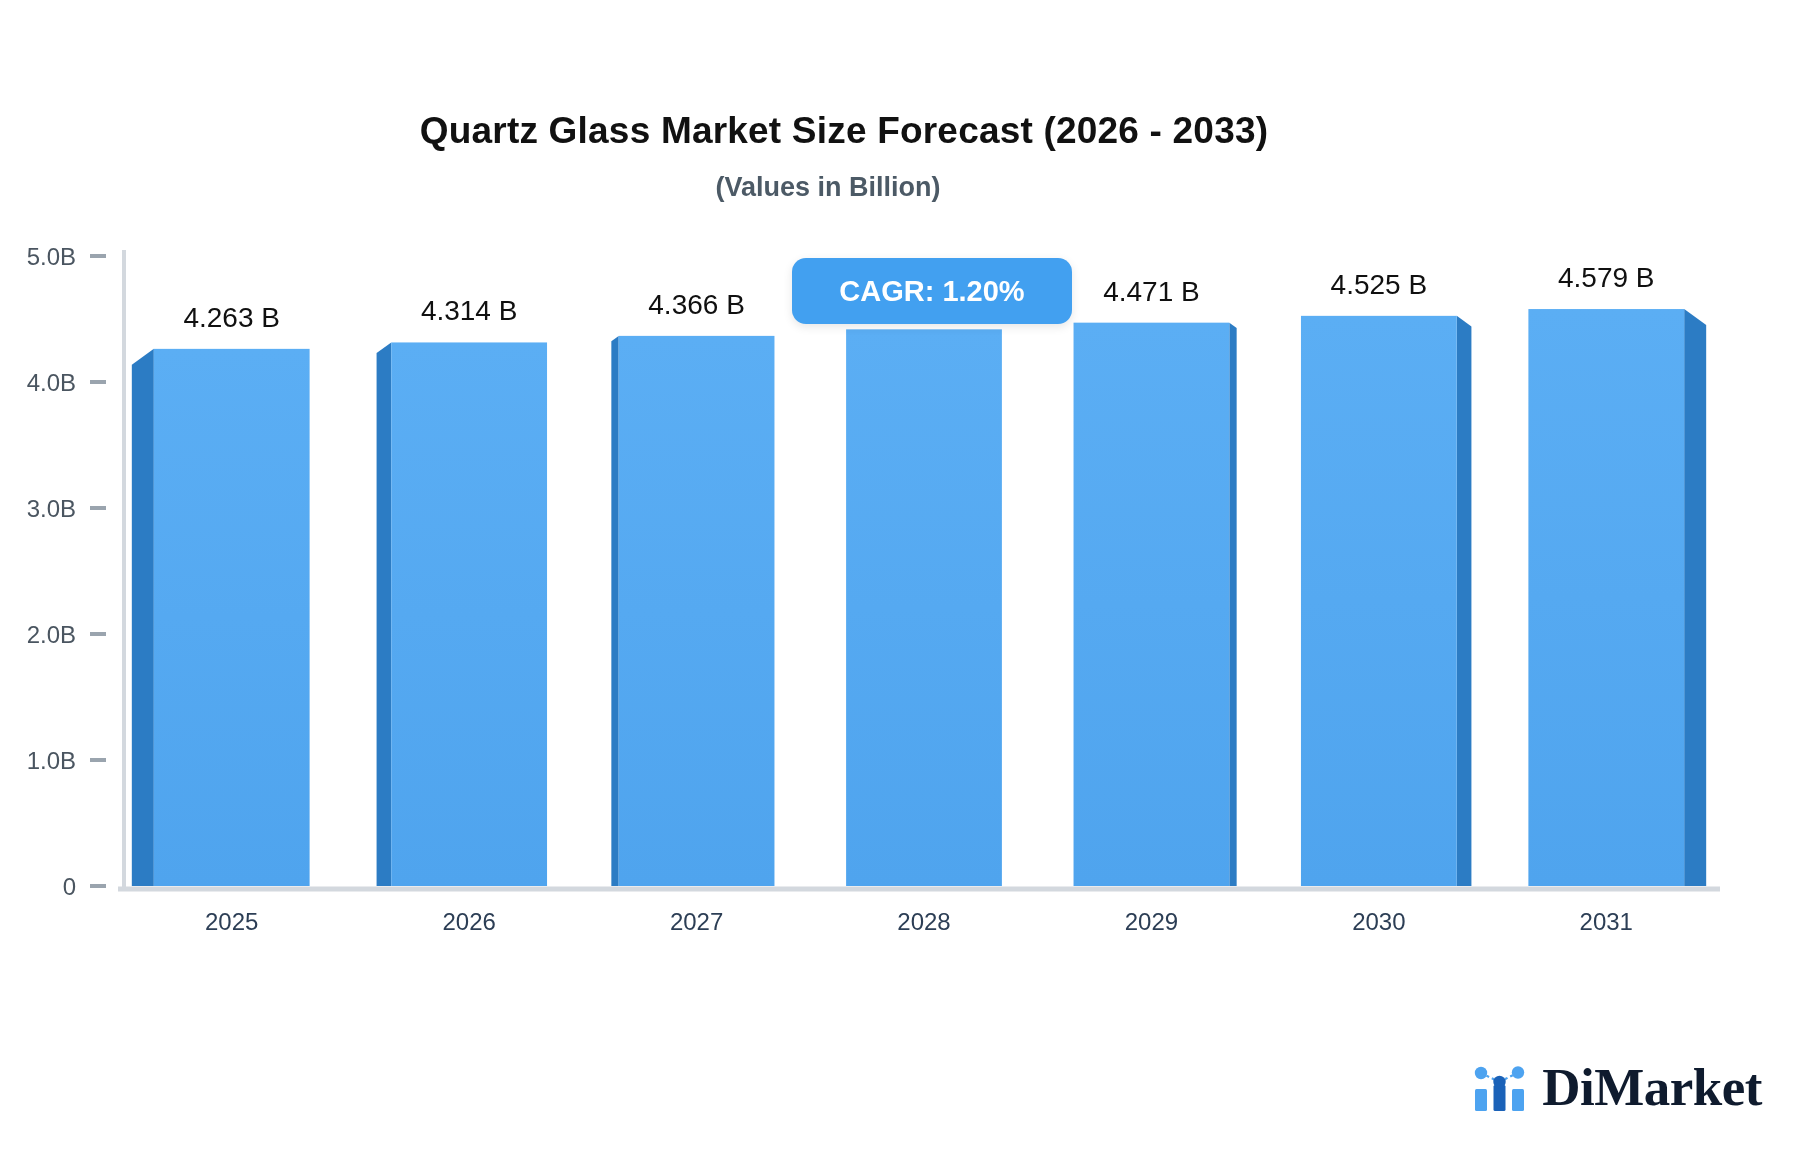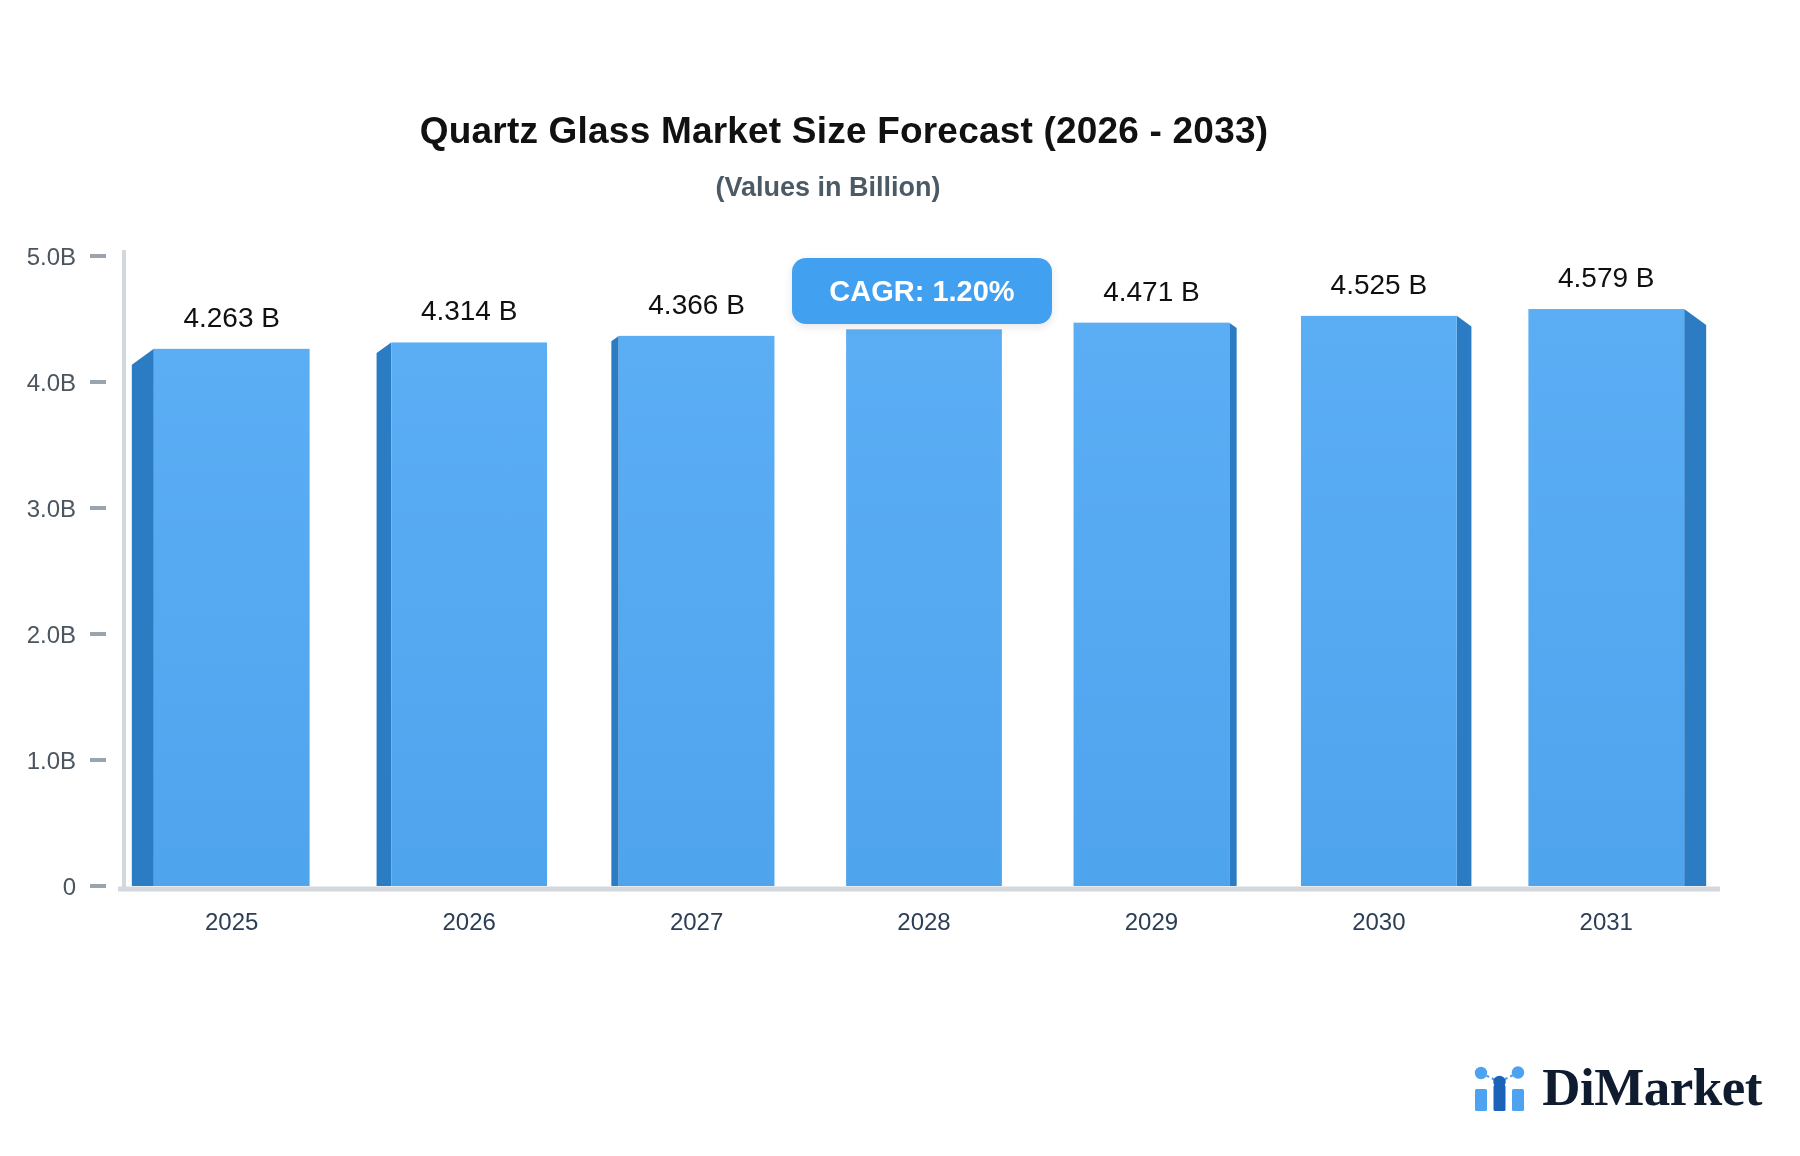--- a/index.html
+++ b/index.html
@@ -36,21 +36,21 @@
     width: 1656px;
     text-align: center;
     font-size: 27px;
     font-weight: bold;
     color: #4c5a66;
   }
   .cagr-badge {
     position: absolute;
     left: 792px;
     top: 258px;
-    width: 260px;
+    width: 280px;
     height: 66px;
     background: #42A0F0;
     border-radius: 14px;
     display: flex;
     align-items: center;
     justify-content: center;
     color: #ffffff;
     font-size: 29px;
     font-weight: bold;
     z-index: 40;

